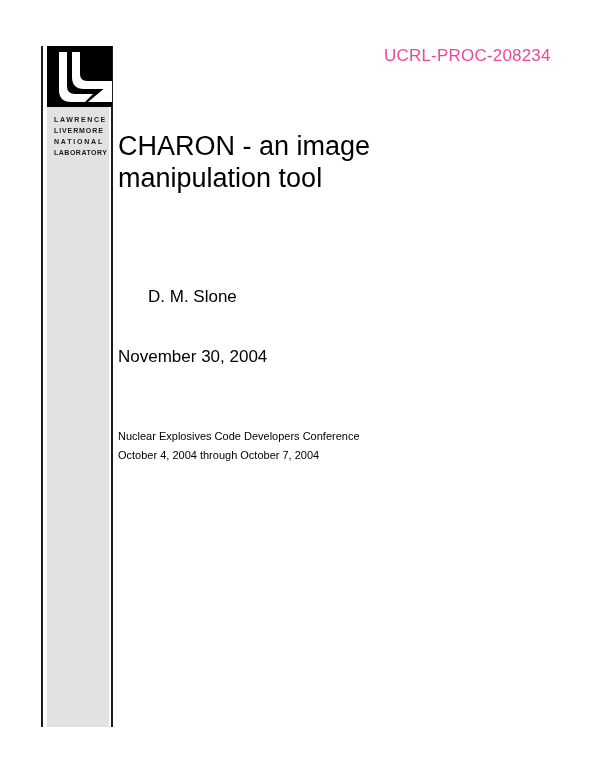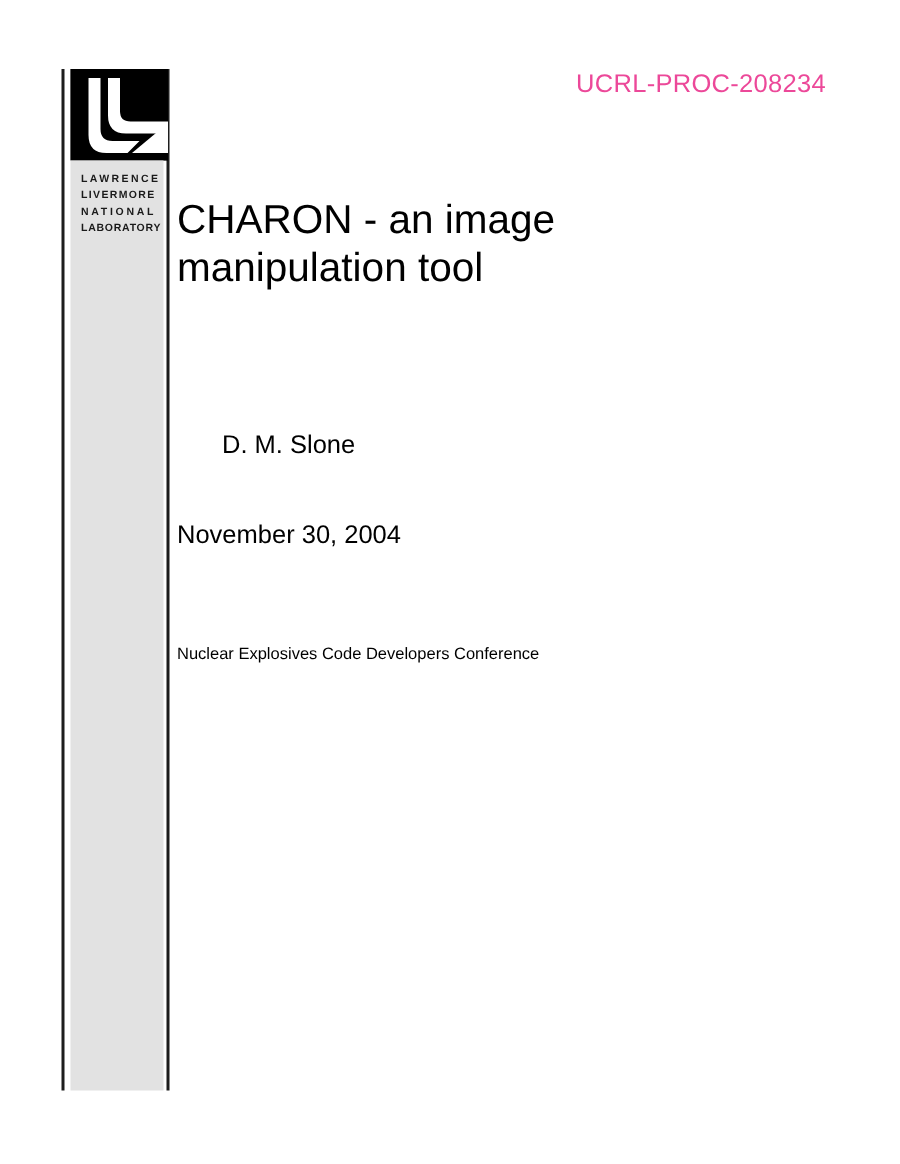--- a/index.html
+++ b/index.html
@@ -142,15 +142,16 @@
   </div>
 
   <div class="title">CHARON - an image manipulation tool</div>
 
   <div class="author">D. M. Slone</div>
 
   <div class="pub-date">November 30, 2004</div>
 
   <div class="conference">
     <div>Nuclear Explosives Code Developers Conference</div>
+    <div>October 4, 2004 through October 7, 2004</div>
   </div>
 
 </div>
 
 </body></html>

